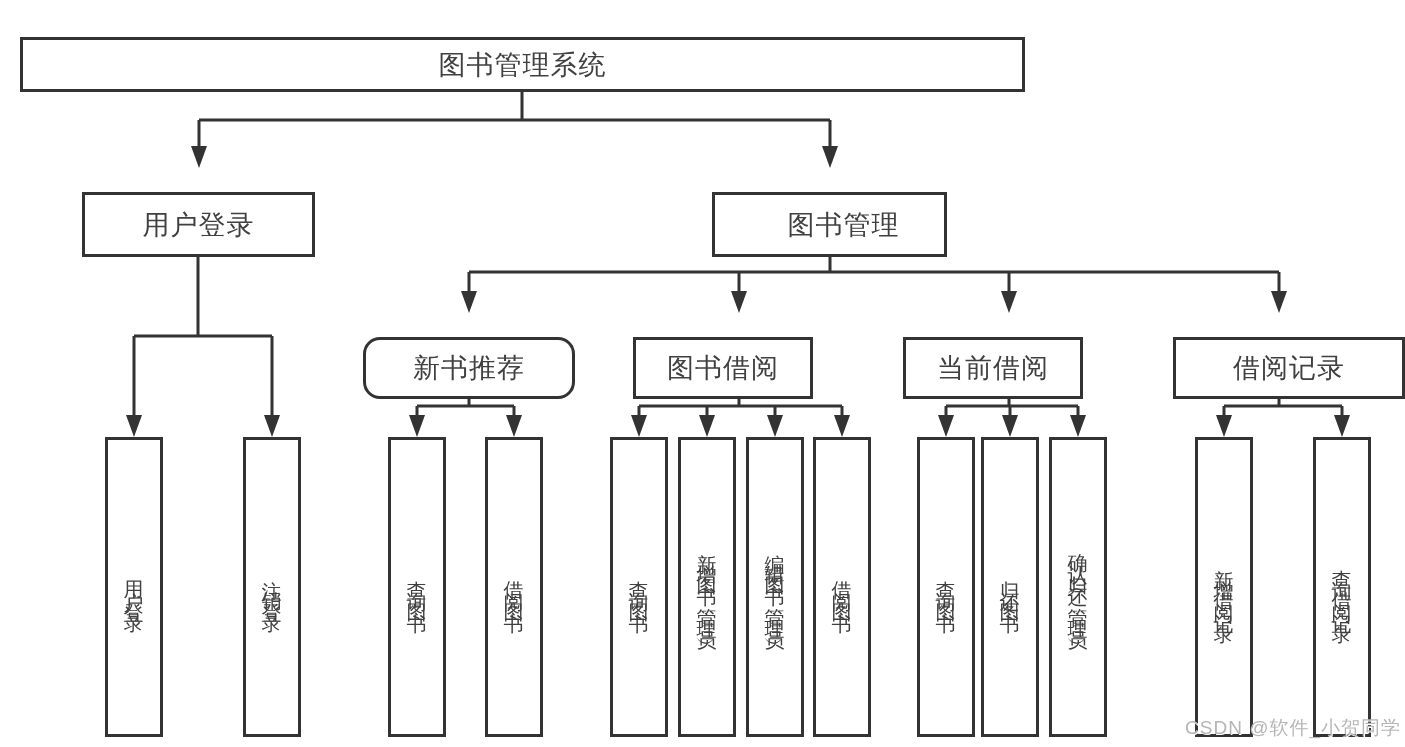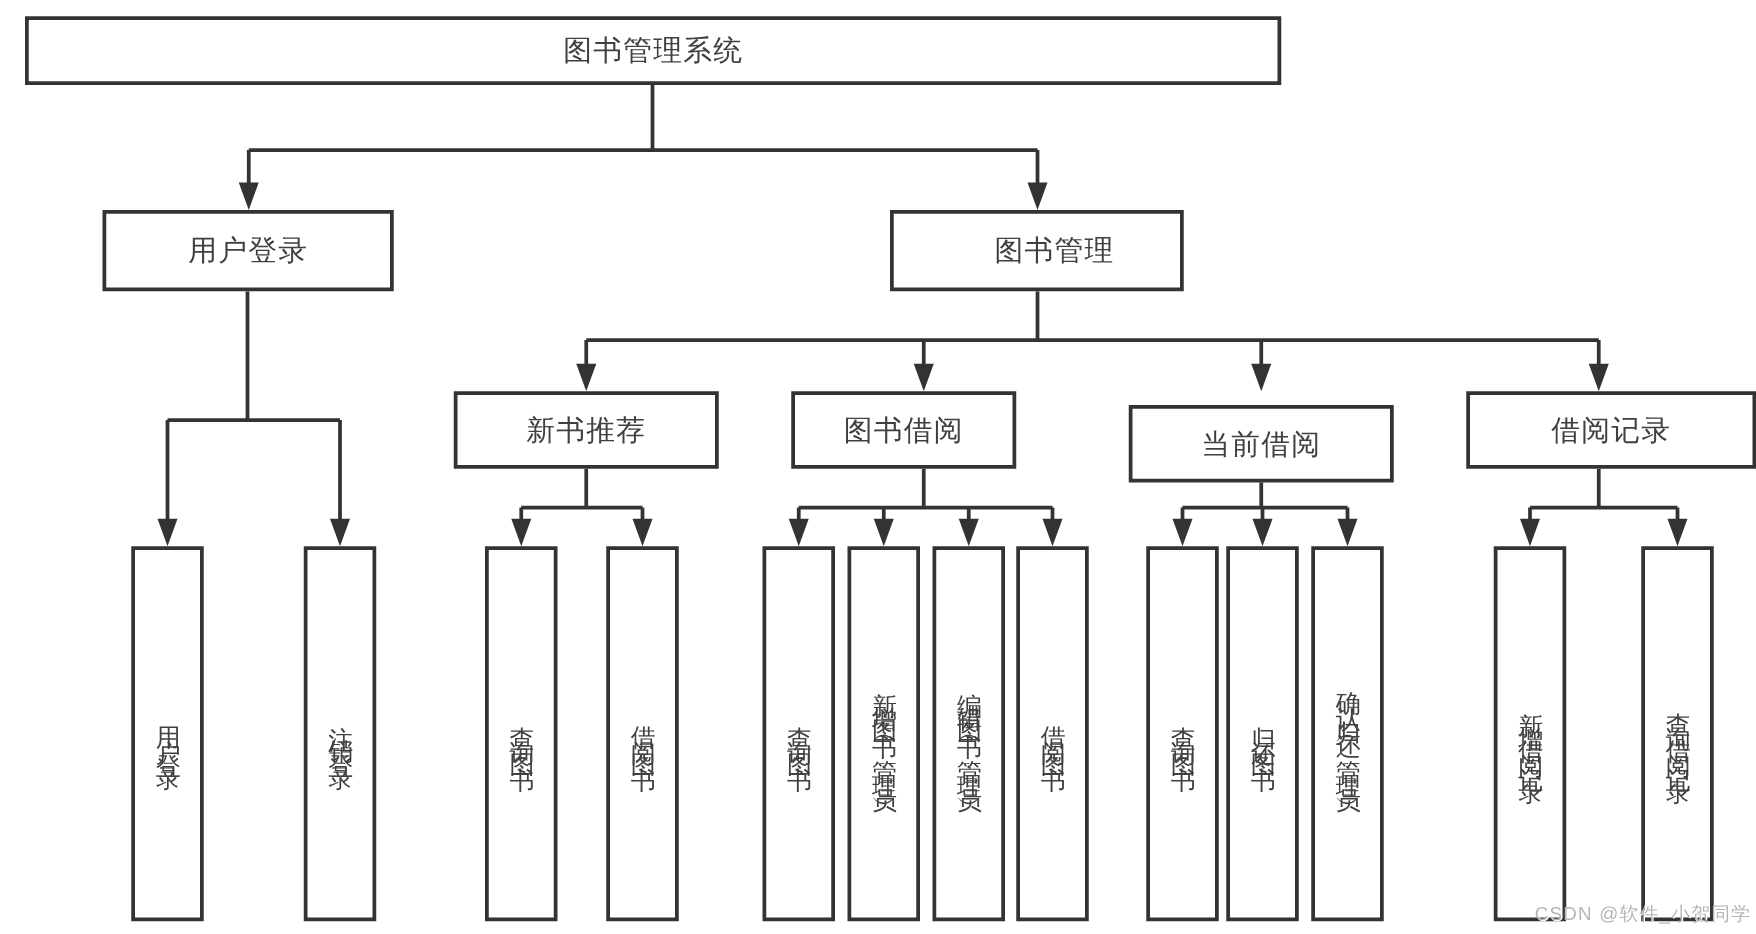--- a/index.html
+++ b/index.html
@@ -26,37 +26,38 @@
     position: absolute;
     box-sizing: border-box;
     background: #ffffff;
     border: 3px solid #333333;
     color: #404040;
   }
   .node.h {
     display: flex;
     align-items: center;
     justify-content: center;
-    font-size: 23px;
+    font-size: 27px;
     letter-spacing: 1px;
     white-space: nowrap;
+    margin-top: 24px;
   }
   .node.v {
     writing-mode: vertical-lr;
     text-orientation: mixed;
     text-align: center;
     font-size: 20px;
     letter-spacing: 11px;
     line-height: 52px;
   }
   .watermark {
     position: absolute;
     right: 4px;
     bottom: 6px;
-    font-size: 15px;
+    font-size: 19px;
     color: #b5b5b5;
     text-shadow: 1px 1px 0 #ffffff;
     letter-spacing: 1px;
     white-space: nowrap;
   }
 </style>
 </head>
 <body>
 
 <div class="stage">
@@ -102,23 +103,23 @@
       <polygon points="1216,415 1232,415 1224,437"></polygon>
       <polygon points="1334,415 1350,415 1342,437"></polygon>
     </g>
   </svg>
 
   <div class="node h" style="left:20px; top:13px; width:1005px; height:55px;">图书管理系统</div>
 
   <div class="node h" style="left:82px; top:168px; width:233px; height:65px;">用户登录</div>
   <div class="node h" style="left:712px; top:168px; width:235px; height:65px;padding-left:28px;">图书管理</div>
 
-  <div class="node h" style="left:363px; top:313px; width:212px; height:62px;">新书推荐</div>
+  <div class="node h" style="left:363px; top:313px; width:212px; height:62px;border-radius:17px;">新书推荐</div>
   <div class="node h" style="left:633px; top:313px; width:180px; height:62px;">图书借阅</div>
-  <div class="node h" style="left:903px; top:324px; width:212px; height:62px;text-align:center;">当前借阅</div>
+  <div class="node h" style="left:903px; top:313px; width:180px; height:62px;text-align:center;">当前借阅</div>
   <div class="node h" style="left:1173px; top:313px; width:232px; height:62px;">借阅记录</div>
 
   <div class="node v" style="left:105px; top:437px; width:58px; height:300px;">用户登录</div>
   <div class="node v" style="left:243px; top:437px; width:58px; height:300px;">注销登录</div>
   <div class="node v" style="left:388px; top:437px; width:58px; height:300px;">查询图书</div>
   <div class="node v" style="left:485px; top:437px; width:58px; height:300px;">借阅图书</div>
   <div class="node v" style="left:610px; top:437px; width:58px; height:300px;">查询图书</div>
   <div class="node v" style="left:678px; top:437px; width:58px; height:300px;">新增图书（管理员）</div>
   <div class="node v" style="left:746px; top:437px; width:58px; height:300px;">编辑图书（管理员）</div>
   <div class="node v" style="left:813px; top:437px; width:58px; height:300px;">借阅图书</div>

